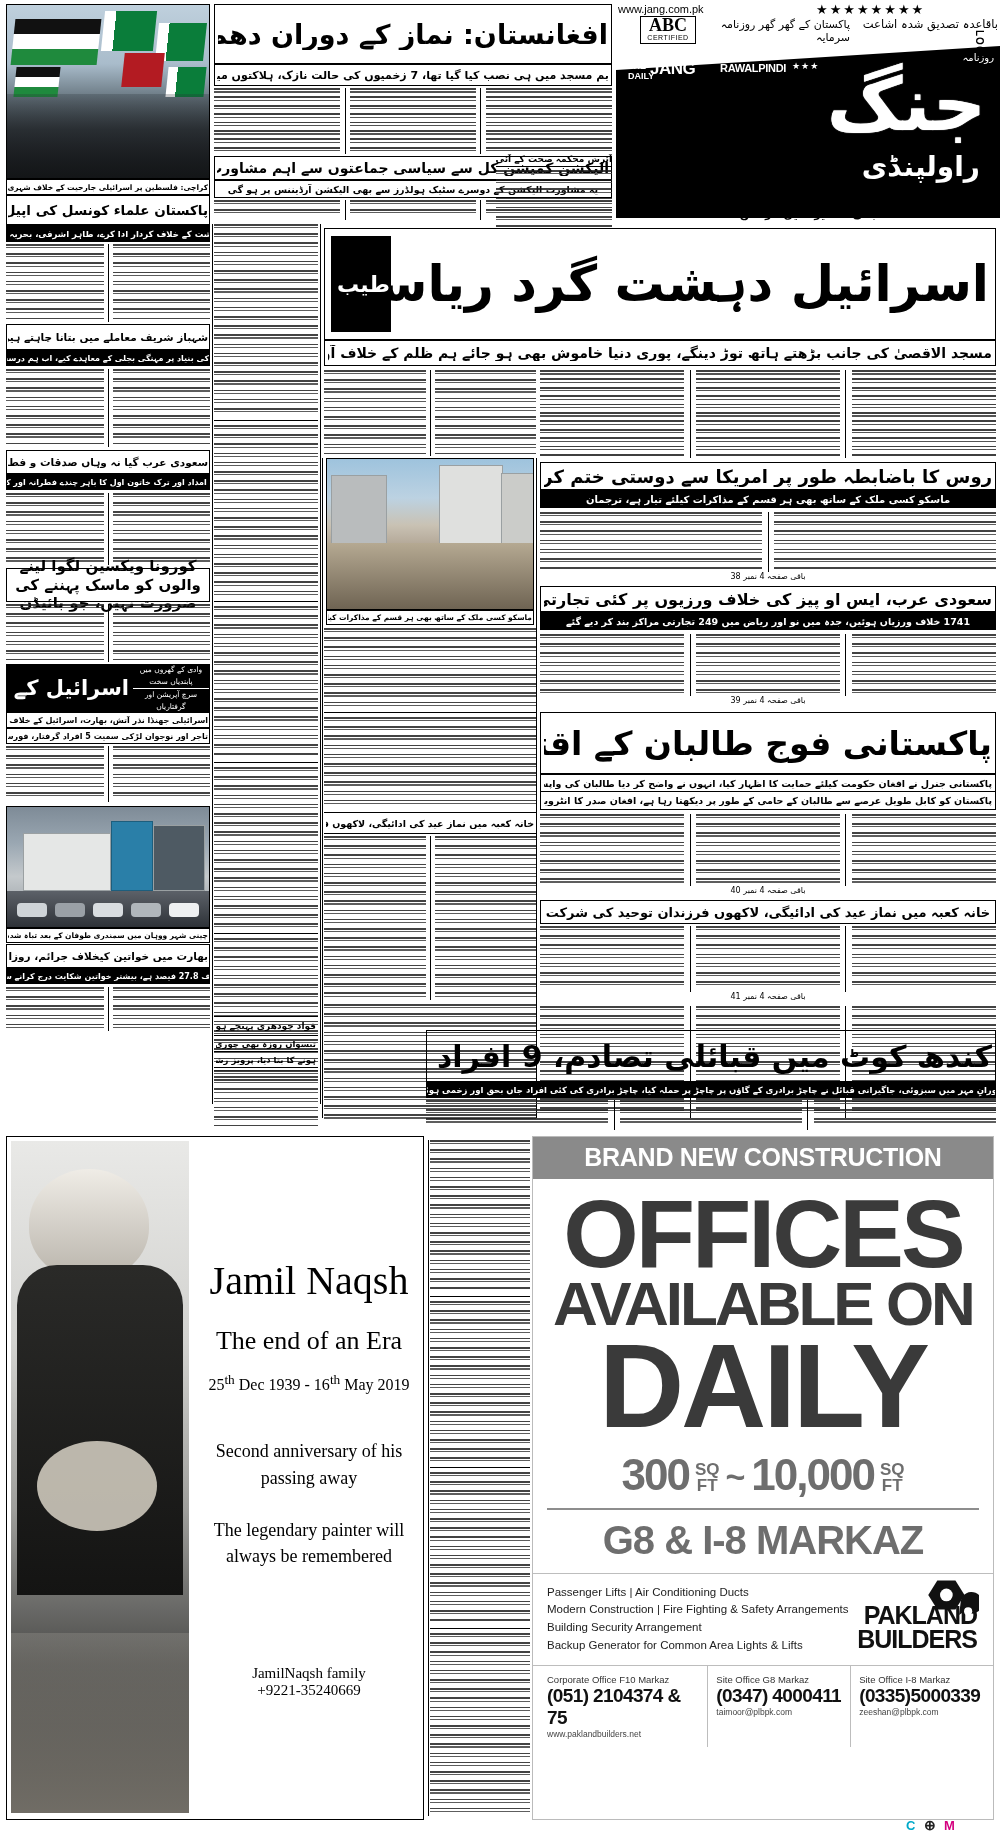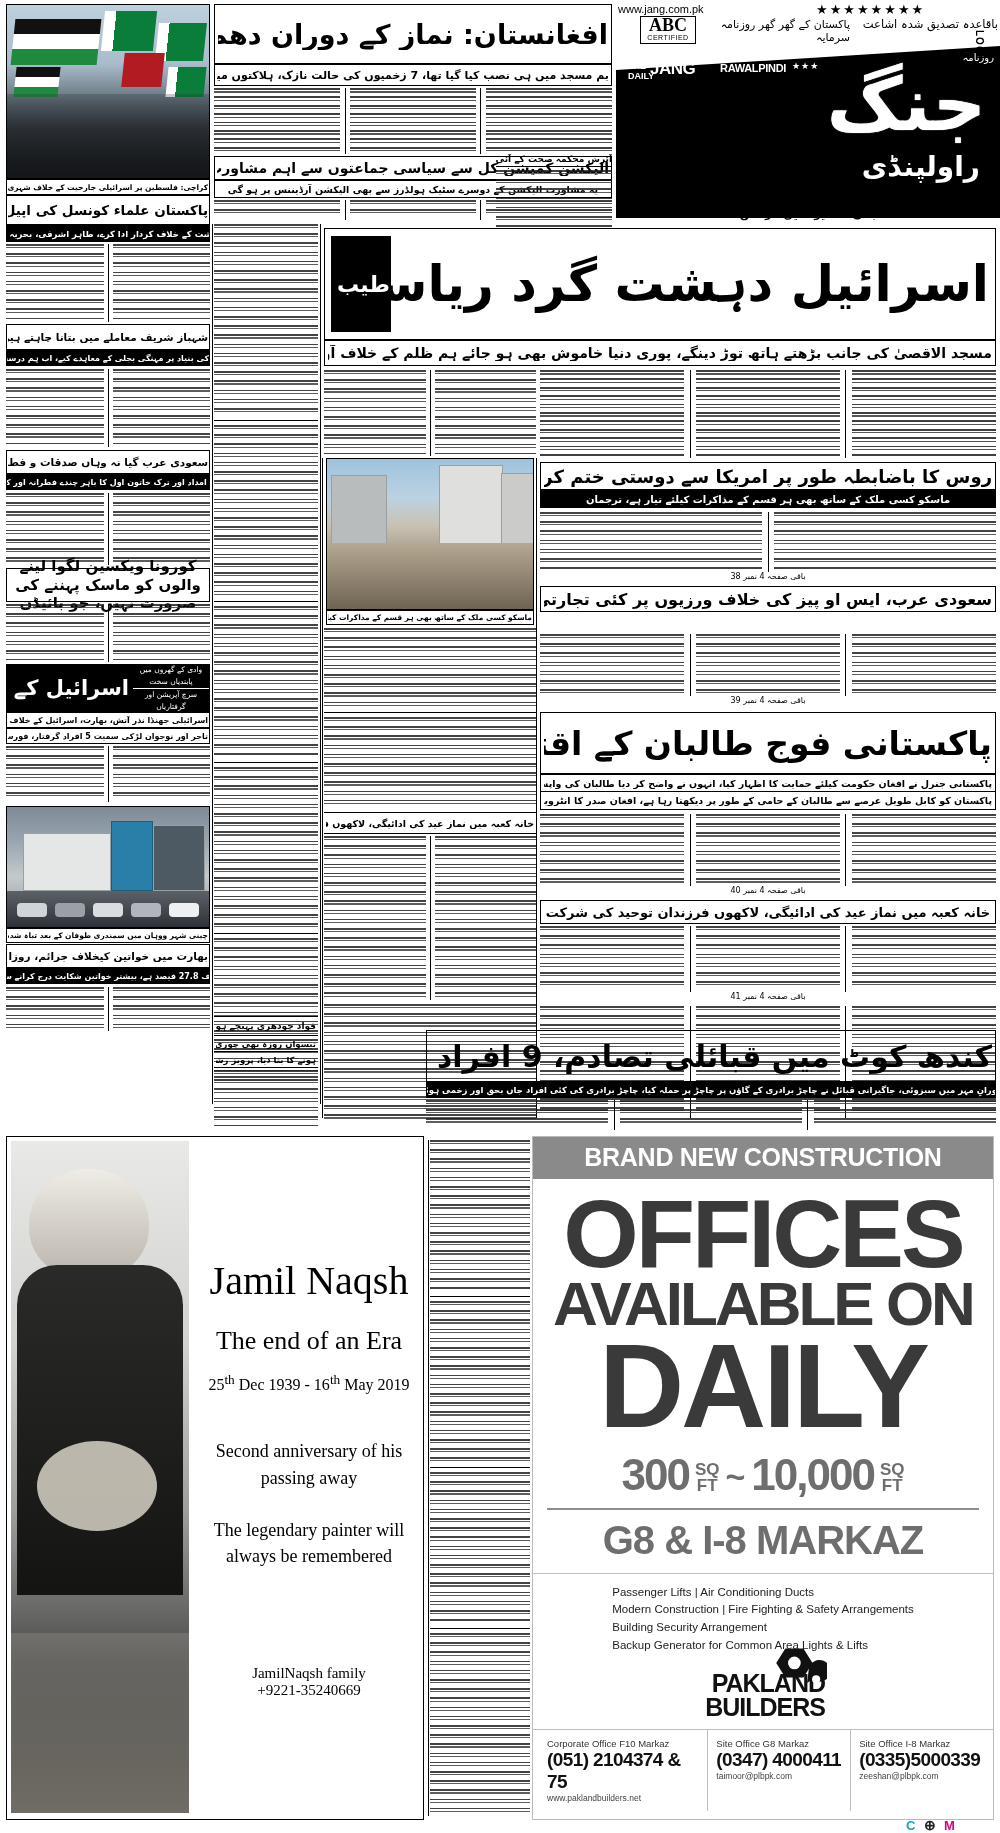--- a/index.html
+++ b/index.html
@@ -426,20 +426,21 @@
       </div>
     <div style="flex:1;border-left:1px solid #000;padding-left:5px;">
         <div class="txt" style="height:58px;"></div>
       </div>
   </div>
   <div style="position:absolute;left:540px;top:572px;width:456px;text-align:center;font-size:8px;font-family:'DejaVu Sans',sans-serif;direction:rtl;">باقی صفحہ 4 نمبر 38</div>
 
   <div class="box" style="position:absolute;left:540px;top:586px;width:456px;height:26px;display:flex;align-items:center;justify-content:center;">
     <div class="bar" style="font-size:16px;width:448px;">سعودی عرب، ایس او پیز کی خلاف ورزیوں پر کئی تجارتی مراکز بند</div>
   </div>
+  <div class="box bar blk" style="position:absolute;left:540px;top:612px;width:456px;height:18px;display:flex;align-items:center;justify-content:center;font-size:9.5px;">1741 خلاف ورزیاں ہوئیں، جدہ میں نو اور ریاض میں 249 تجارتی مراکز بند کر دیے گئے</div>
   <div style="position:absolute;left:540px;top:634px;width:456px;height:62px;display:flex;gap:6px;">
     <div style="flex:1;">
         <div class="txt" style="height:60px;"></div>
       </div>
     <div style="flex:1;border-left:1px solid #000;border-right:1px solid #000;padding:0 5px;">
         <div class="txt" style="height:60px;"></div>
       </div>
     <div style="flex:1;">
         <div class="txt" style="height:60px;"></div>
       </div>
@@ -569,21 +570,21 @@
       <span style="display:inline-block;line-height:.92;padding-bottom:6px;">
         <span class="pk-sq" style="font-size:17px;display:block;">SQ</span>
         <span class="pk-sq" style="font-size:17px;display:block;">FT</span>
       </span>
     </div>
 
     <div style="border-top:2px solid #8d8d8d;margin:8px 14px 0;"></div>
     <div class="pk-loc" style="margin-top:8px;">G8 &amp; I-8 MARKAZ</div>
     <div style="border-top:1px solid #bdbdbd;margin:10px 0 0;"></div>
 
-    <div style="display:flex;align-items:center;padding:10px 14px 6px;flex-direction:column;">
+    <div style="display:flex;align-items:center;padding:10px 14px 6px;">
       <div style="flex:1;">
         <div class="pk-feat">Passenger Lifts | Air Conditioning Ducts</div>
         <div class="pk-feat">Modern Construction | Fire Fighting &amp; Safety Arrangements</div>
         <div class="pk-feat">Building Security Arrangement</div>
         <div class="pk-feat">Backup Generator for Common Area Lights &amp; Lifts</div>
       </div>
       <div style="width:128px;position:relative;">
         <svg width="58" height="58" viewBox="0 0 64 64" style="position:absolute;right:0;top:-12px;">
           <polygon points="18,6 38,6 48,22 38,38 18,38 8,22" fill="#111"></polygon>
           <circle cx="28" cy="22" r="7" fill="#fff"></circle>

